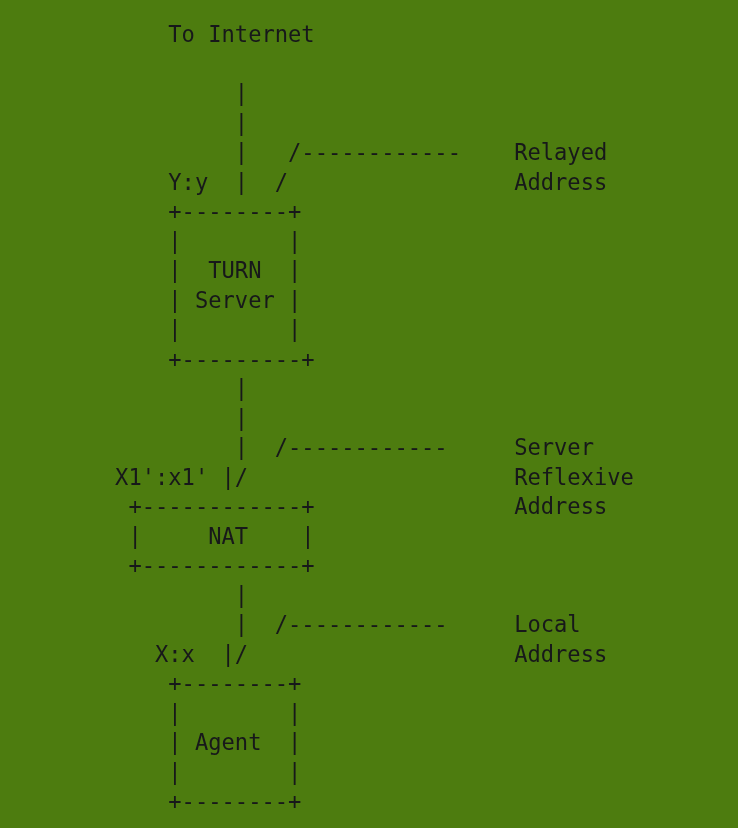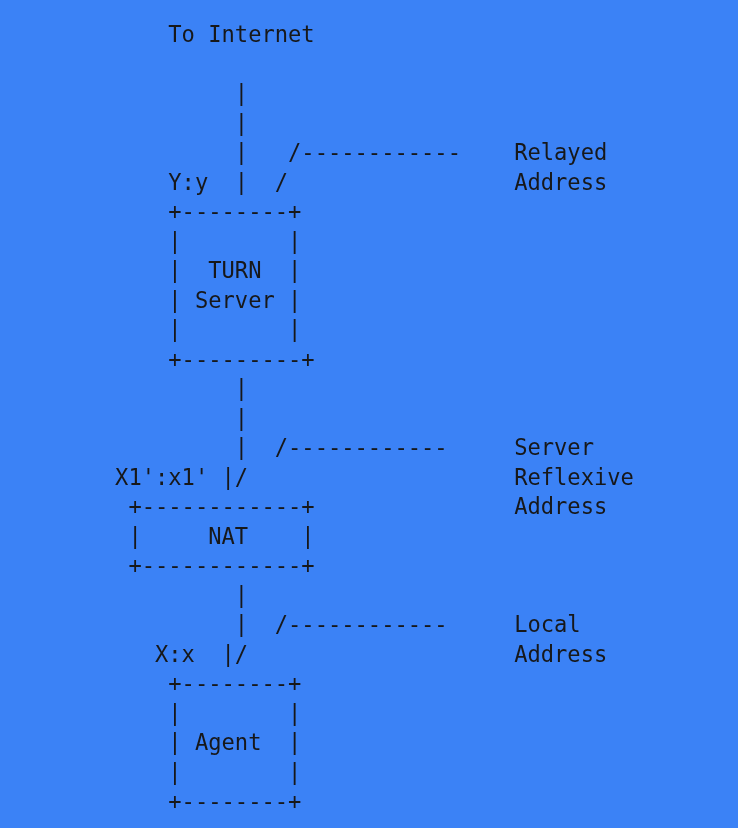--- a/index.html
+++ b/index.html
@@ -10,21 +10,21 @@
   body {
     width: 738px;
     height: 828px;
     overflow: hidden;
     font-family: "DejaVu Sans Mono", "Liberation Mono", monospace;
   }
   #diagram-root {
     position: relative;
     width: 738px;
     height: 828px;
-    background: #3b82f6;
+    background: #4d7c0f;
   }
   pre.ascii-art {
     position: absolute;
     left: 22px;
     top: 20px;
     margin: 0;
     padding: 0;
     font-family: "DejaVu Sans Mono", "Liberation Mono", monospace;
     font-size: 22.1px;
     line-height: 29.5px;

